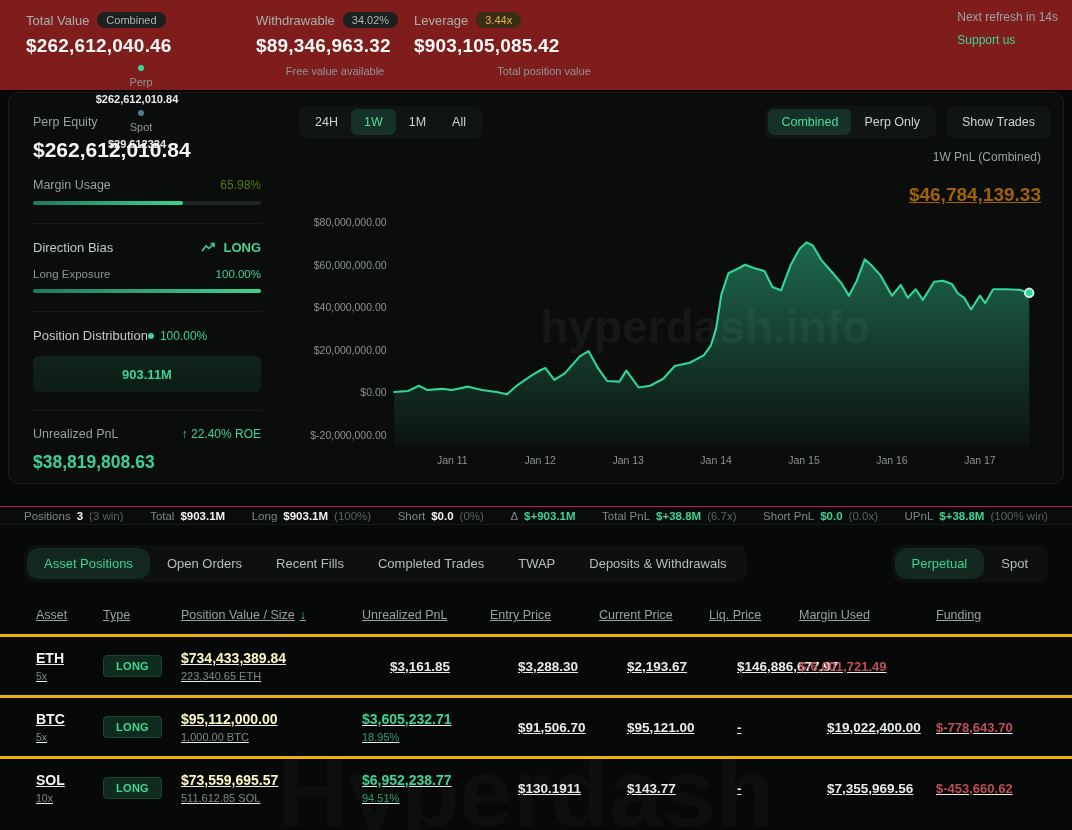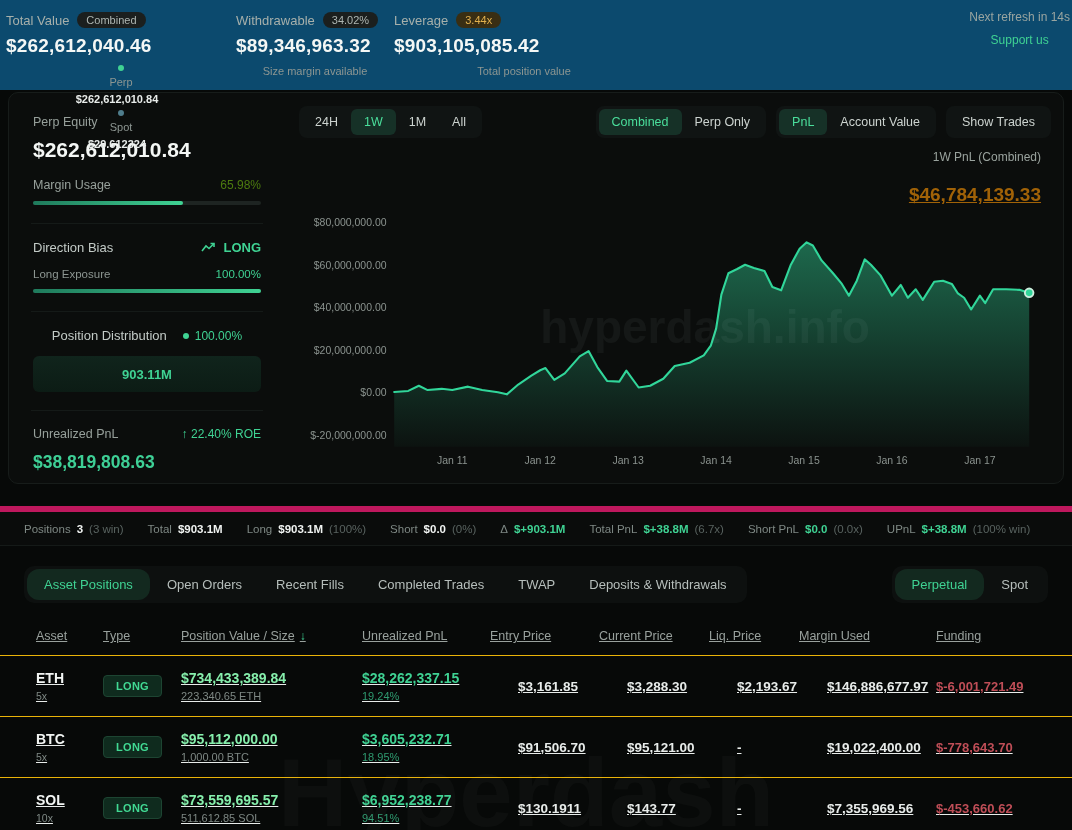--- a/index.html
+++ b/index.html
@@ -4,52 +4,52 @@
 <style>
   * { margin:0; padding:0; box-sizing:border-box; }
   html,body { width:1072px; height:830px; overflow:hidden; }
   body {
     background:#070908;
     font-family:"Liberation Sans", sans-serif;
     color:#e8ecea;
     position:relative;
   }
   
-  .topbar { height:90px; background:#0c4a6e; position:relative; padding:12px 6px; display:flex; }
+  .topbar { height:90px; background:#7f1d1d; position:relative; padding:12px 26px; display:flex; }
   .stat { display:flex; flex-direction:column; }
   .stat.w1 { width:230px; } .stat.w2 { width:158px; } .stat.w3 { width:260px; }
   .stat-labelrow { display:flex; align-items:center; }
   .stat-label { font-size:13px; color:#a7b0ab; }
   .pill { margin-left:8px; padding:2px 9px; font-size:11px; border-radius:10px; background:#1b1f1e; color:#aeb6b2; }
   .pill.gold { background:#392e13; color:#e2b14e; }
   .stat-value { margin-top:7px; font-size:19px; font-weight:700; color:#f4f7f5; letter-spacing:.2px; }
   .stat-sub { margin-top:8px; font-size:11px; color:#8d9692; display:flex; align-items:center; gap:5px;flex-direction:column; }
   .dot { width:6px; height:6px; border-radius:50%; display:inline-block; }
   .dot.green { background:#3fd293; } .dot.blue { background:#4f7d8c; }
   .subval { color:#e8ecea; font-weight:700; margin-right:8px; }
-  .top-right { position:absolute; right:2px; top:10px; text-align:center; }
+  .top-right { position:absolute; right:14px; top:10px; text-align:left; }
   .refresh { font-size:12px; color:#9aa5a0; }
   .support { font-size:12px; color:#3fd293; margin-top:9px; cursor:pointer; }
 
   
   .card { margin:2px 8px 0; height:392px; background:#0b0d0c; border:1px solid #171c1a; border-radius:10px; display:flex; }
   .leftcol { width:276px; padding:22px 24px 0; }
   .sec-label { font-size:12.5px; color:#97a09b; }
   .equity-value { font-size:21px; font-weight:700; color:#f4f7f5; margin-top:9px; }
   .mu-row { display:flex; justify-content:space-between; margin-top:16px; font-size:12px; }
   .mu-pct { color:#4d7c0f; }
   .bar { height:4px; background:#1e2422; border-radius:2px; margin-top:9px; }
   .bar-fill { height:100%; border-radius:2px; background:linear-gradient(90deg,#1f7a5c,#3fd293); }
   .divider { border-top:1px solid #151a18; margin:18px -2px 16px; }
   .bias-row { display:flex; justify-content:space-between; align-items:center; }
   .bias-label { font-size:13px; color:#c3cbc7; }
   .bias-value { font-size:13px; font-weight:700; color:#3fd293; display:flex; align-items:center; gap:6px; }
   .exp-row { display:flex; justify-content:space-between; margin-top:13px; font-size:11.5px; color:#8d9692; }
   .exp-pct { color:#3fd293; }
-  .pd-row { display:flex; justify-content:center; align-items:center;gap:16px; }
+  .pd-row { display:flex; justify-content:flex-start; align-items:center; }
   .pd-pct { font-size:12px; color:#3fd293; display:flex; align-items:center; gap:6px; }
   .pd-box { margin-top:13px; height:36px; border-radius:6px; background:linear-gradient(180deg,#10241c,#0c1c15);
             display:flex; align-items:center; justify-content:center; font-size:13px; font-weight:600; color:#3fd293; }
   .upnl-row { display:flex; justify-content:space-between; align-items:center; }
   .upnl-roe { font-size:12px; color:#3fd293; }
   .upnl-value { margin-top:11px; font-size:17.5px; font-weight:700; color:#3ecf96; }
 
   
   .chartcol { flex:1; padding:13px 12px 0 14px; position:relative; }
   .controls { display:flex; align-items:center; }
@@ -59,47 +59,47 @@
   .right-cluster { margin-left:auto; display:flex; gap:10px; }
   .pnl-block { margin-top:12px; text-align:right; padding-right:10px; }
   .pnl-label { font-size:12px; color:#9aa39e; }
   .pnl-value { margin-top:20px; font-size:19px; font-weight:700; color:#a16207;text-decoration:underline; }
   .chart-wrap { position:relative; margin-top:0px; }
   .watermark { position:absolute; left:54%; top:44%; transform:translate(-50%,-50%);
                font-size:46px; font-weight:600; color:rgba(225,238,232,0.05); pointer-events:none; white-space:nowrap; }
   svg text { font-family:"Liberation Sans", sans-serif; }
 
   
-  .summary { margin-top:22px; height:40px; background:#0a0c0b; border-top:6px solid #be185d; border-bottom:1px solid #151a18;
-             display:flex; align-items:center; padding:0 24px; gap:24px; font-size:11.5px; white-space:nowrap; }
+  .summary { margin-top:22px; height:19px; background:#0a0c0b; border-top:1px solid #be185d; border-bottom:1px solid #151a18;
+             display:flex; align-items:center; padding:0 24px; gap:24px; font-size:11.5px; white-space:nowrap;justify-content:space-between; }
   .s-item { display:flex; align-items:center; gap:6px; }
   .s-label { color:#7e8884; }
   .s-value { font-weight:700; color:#f0f3f1; }
   .s-value.green { color:#3fd293; }
   .s-extra { color:#596360; }
 
   
   .tabsrow { margin:20px 24px 0; display:flex; align-items:center; }
   .btab-group { display:flex; background:#0d100f; border-radius:10px; padding:3px; }
   .btab { padding:8px 17px; font-size:13px; color:#b6bebb; border-radius:12px; cursor:pointer; white-space:nowrap; }
   .btab.active { background:#13291f; color:#3fd293; }
   .markets { margin-left:auto; }
 
   
   .table { margin-top:16px; }
   .trow { display:grid; grid-template-columns:67px 78px 181px 128px 109px 110px 90px 137px 1fr; padding:10px 36px; align-items:center;text-decoration:underline; }
   .thead { color:#99a19d; font-size:12.5px; padding-bottom:12px; }
   .th { display:flex; align-items:center; gap:5px; }
   .sort-arrow { color:#3fd293; font-size:12px; }
-  .tbody .trow { border-top:1px solid #eab308; padding-top:13px; padding-bottom:13px; min-height:61px; }
+  .tbody .trow { border-top:3px solid #eab308; padding-top:13px; padding-bottom:13px; min-height:61px; }
   .asset-sym { font-size:14px; font-weight:700; color:#f2f5f3; }
   .asset-lev { font-size:10.5px; color:#7e8884; margin-top:4px; }
   .badge-long { display:inline-block; padding:4px 12px; border-radius:4px; background:#0f2b1e; border:1px solid #1d4532;
                 color:#41d993; font-size:11px; font-weight:700; letter-spacing:.3px; }
-  .cell-main { font-size:14px; font-weight:600; color:#86efac; }
+  .cell-main { font-size:14px; font-weight:600; color:#fef9c3; }
   .cell-sub { font-size:11px; color:#7e8884; margin-top:4px; }
   .cell-main.green { color:#3fd293; }
   .cell-sub.green { color:#2f9b70; }
   .cell-price { font-size:13.5px; font-weight:600; color:#e8ecea;margin-left:28px; }
   .cell-red { font-size:13px; font-weight:600; color:#bf4e57; }
   .wm-bottom { position:absolute; left:50%; bottom:-18px; transform:translateX(-52%);
                font-size:96px; font-weight:700; color:rgba(220,235,228,0.03); pointer-events:none; }
 </style>
 </head>
 <body>
@@ -120,21 +120,21 @@
       <span class="subval">$29.612324</span>
     </div>
   </div>
   <div class="stat w2">
     <div class="stat-labelrow">
       <span class="stat-label">Withdrawable</span>
       <span class="pill">34.02%</span>
     </div>
     <div class="stat-value">$89,346,963.32</div>
     <div class="stat-sub">
-        <span>Size margin available</span>
+        <span>Free value available</span>
       </div>
   </div>
   <div class="stat w3">
     <div class="stat-labelrow">
       <span class="stat-label">Leverage</span>
       <span class="pill gold">3.44x</span>
     </div>
     <div class="stat-value">$903,105,085.42</div>
     <div class="stat-sub">
         <span>Total position value</span>
@@ -203,24 +203,20 @@
       <div class="group" id="range-group">
           <div class="tab">24H</div>
           <div class="tab active">1W</div>
           <div class="tab">1M</div>
           <div class="tab">All</div>
         </div>
       <div class="right-cluster">
         <div class="group" id="mode-group">
             <div class="tab active">Combined</div>
             <div class="tab">Perp Only</div>
-          </div>
-        <div class="group" id="view-group">
-            <div class="tab active">PnL</div>
-            <div class="tab">Account Value</div>
           </div>
         <div class="group">
             <div class="tab">Show Trades</div>
           </div>
       </div>
     </div>
     <div class="pnl-block">
       <div class="pnl-label">1W PnL (Combined)</div>
       <div class="pnl-value">$46,784,139.33</div>
     </div>
@@ -346,24 +342,20 @@
         <div>
           <div class="asset-sym">ETH</div>
           <div class="asset-lev">5x</div>
         </div>
         <div><span class="badge-long">LONG</span></div>
         <div>
           <div class="cell-main">$734,433,389.84</div>
           <div class="cell-sub">223,340.65 ETH</div>
         </div>
         <div>
-          <div class="cell-main green">$28,262,337.15</div>
-          <div class="cell-sub green">19.24%</div>
-        </div>
-        <div>
           <div class="cell-price">$3,161.85</div>
         </div>
         <div>
           <div class="cell-price">$3,288.30</div>
         </div>
         <div>
           <div class="cell-price">$2,193.67</div>
         </div>
         <div>
           <div class="cell-price">$146,886,677.97</div>

